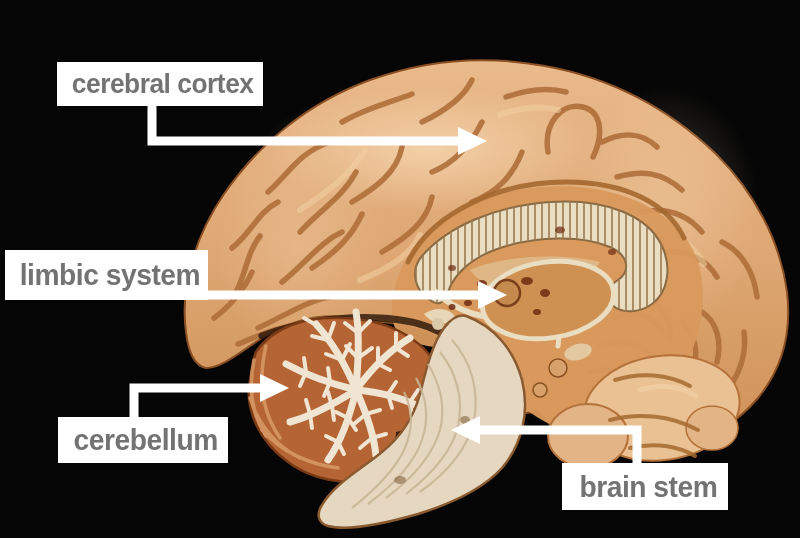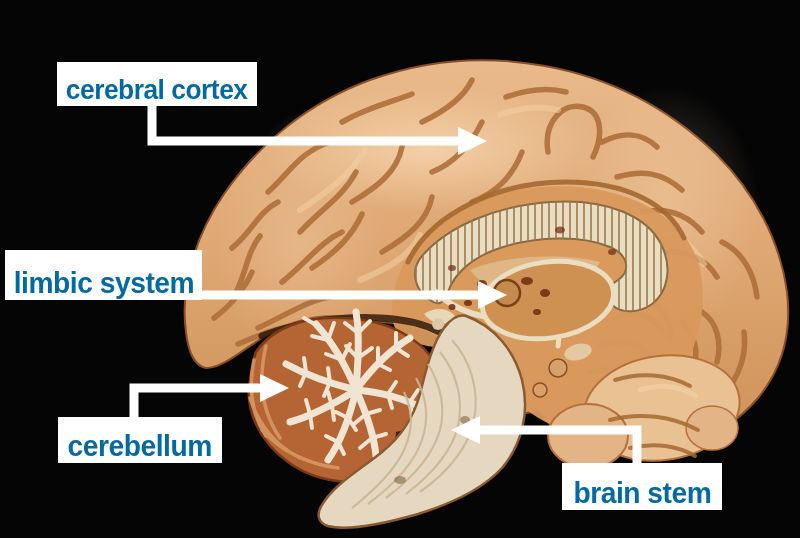--- a/index.html
+++ b/index.html
@@ -1,21 +1,21 @@
 <!DOCTYPE html>
 <html><head>
 <meta charset="utf-8">
 <style>
   html,body{margin:0;padding:0;background:#050505;}
   .stage{position:relative;width:800px;height:538px;background:#050505;overflow:hidden;
          font-family:"Liberation Sans",sans-serif;}
   .brain-svg{position:absolute;left:0;top:0;width:800px;height:538px;display:block;}
-  .label{position:absolute;background:#ffffff;color:#0369a1;display:flex;
-         align-items:flex-end;justify-content:center;z-index:3;
-         font-weight:700;letter-spacing:-0.5px;white-space:nowrap;}
+  .label{position:absolute;background:#ffffff;color:#737373;display:flex;
+         align-items:center;justify-content:center;z-index:3;
+         font-weight:700;letter-spacing:-0.5px;white-space:nowrap;padding-left:6px;}
   .label span{display:inline-block;transform:scaleX(.94);}
   #label-cerebral-cortex{left:57px;top:62px;width:200px;height:44px;font-size:28px;}
   #label-limbic-system{left:5px;top:211px;width:197px;height:50px;font-size:30px;margin-top:39px;}
   #label-cerebellum{left:58px;top:417px;width:164px;height:46px;font-size:30px;}
   #label-brain-stem{left:562px;top:463px;width:160px;height:47px;font-size:30px;}
 </style>
 </head>
 <body>
 
 <div class="stage">

